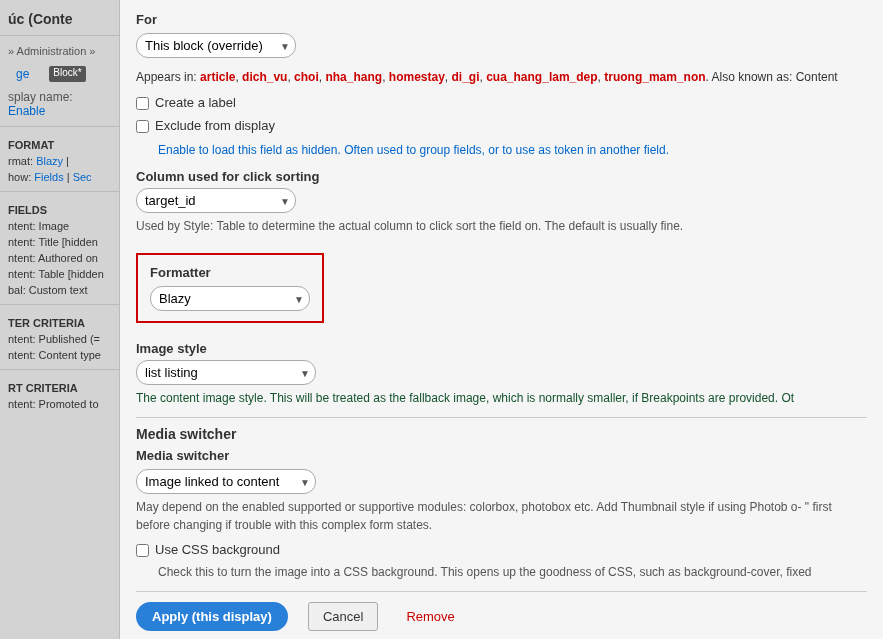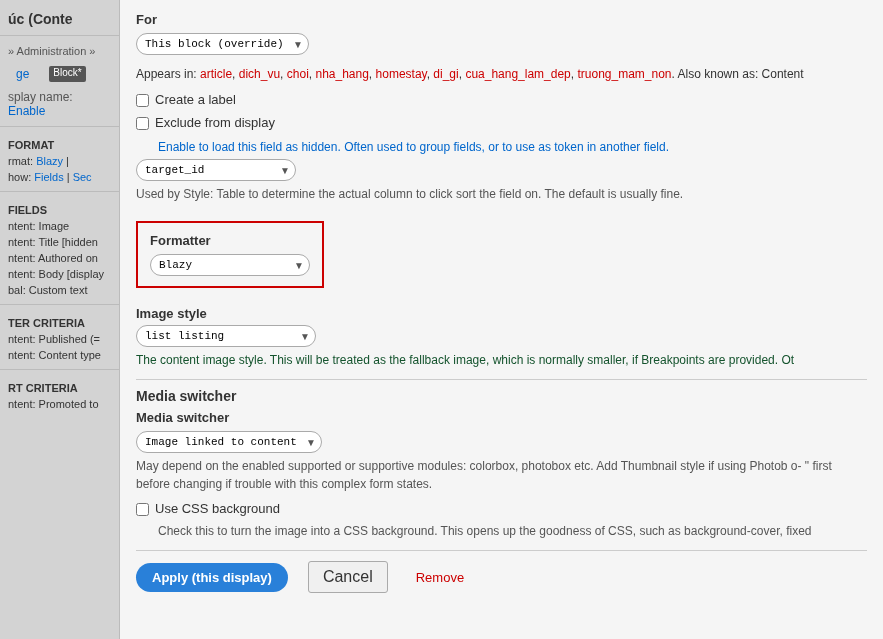--- a/index.html
+++ b/index.html
@@ -84,45 +84,45 @@
     .select-wrapper {
       position: relative;
       display: inline-block;
     }
     .select-wrapper select {
       appearance: none;
       -webkit-appearance: none;
       background: #fff;
       border: 1px solid #aaa;
       padding: 4px 24px 4px 8px;
-      font-size: 11px;
+      font-size: 13px;
       cursor: pointer;
       border-radius: 12px;
       min-width: 160px;
-      font-family: Liberation Mono, monospace;
     }
     .select-arrow {
       position: absolute;
       right: 6px;
       top: 50%;
       transform: translateY(-50%);
       pointer-events: none;
       font-size: 10px;
       color: #555;
     }
 
     .appears-in {
       font-size: 12px;
       color: #333;
       margin: 10px 0 6px 0;
       line-height: 1.6;
     }
     .appears-in a {
       color: #cc0000;
       text-decoration: none;
+      font-weight: bold;
     }
 
     .checkbox-row {
       display: flex;
       align-items: flex-start;
       margin: 8px 0;
       gap: 6px;
     }
     .checkbox-row input[type="checkbox"] {
       margin-top: 2px;
@@ -215,21 +215,21 @@
       border-radius: 20px;
       cursor: pointer;
       font-weight: bold;
     }
 
     .btn-cancel {
       background: #f0f0f0;
       color: #333;
       border: 1px solid #aaa;
       padding: 6px 14px;
-      font-size: 16px;
+      font-size: 13px;
       border-radius: 3px;
       cursor: pointer;
     }
 
     .btn-remove {
       background: none;
       border: none;
       color: #cc0000;
       font-size: 13px;
       cursor: pointer;
@@ -270,21 +270,21 @@
     <span style="color:#0066cc; cursor:pointer;">Fields</span>
     <span>|</span>
     <span style="color:#0066cc; cursor:pointer;">Sec</span>
   </div>
 
   <div class="sidebar-divider"></div>
   <div class="sidebar-section-header">FIELDS</div>
   <div class="sidebar-small-item">ntent: Image</div>
   <div class="sidebar-small-item">ntent: Title [hidden</div>
   <div class="sidebar-small-item">ntent: Authored on</div>
-  <div class="sidebar-small-item">ntent: Body [display</div>
+  <div class="sidebar-small-item">ntent: Table [hidden</div>
   <div class="sidebar-small-item">bal: Custom text</div>
 
   <div class="sidebar-divider"></div>
   <div class="sidebar-section-header">TER CRITERIA</div>
   <div class="sidebar-small-item">ntent: Published (=</div>
   <div class="sidebar-small-item">ntent: Content type</div>
 
   <div class="sidebar-divider"></div>
   <div class="sidebar-section-header">RT CRITERIA</div>
   <div class="sidebar-small-item">ntent: Promoted to</div>
@@ -323,20 +323,21 @@
   </div>
 
   
   <div class="checkbox-row">
     <input type="checkbox" style="">
     <span class="checkbox-label">Exclude from display</span>
   </div>
   <div class="helper-text">Enable to load this field as hidden. Often used to group fields, or to use as token in another field.</div>
 
   
+  <div class="field-section-title">Column used for click sorting</div>
   <div class="select-wrapper">
     <select class="target-id-select">
       <option>target_id</option>
       <option>nid</option>
       <option>title</option>
     </select>
     <span class="select-arrow">▼</span>
   </div>
   <div class="column-sort-info">Used by Style: Table to determine the actual column to click sort the field on. The default is usually fine.</div>
 

